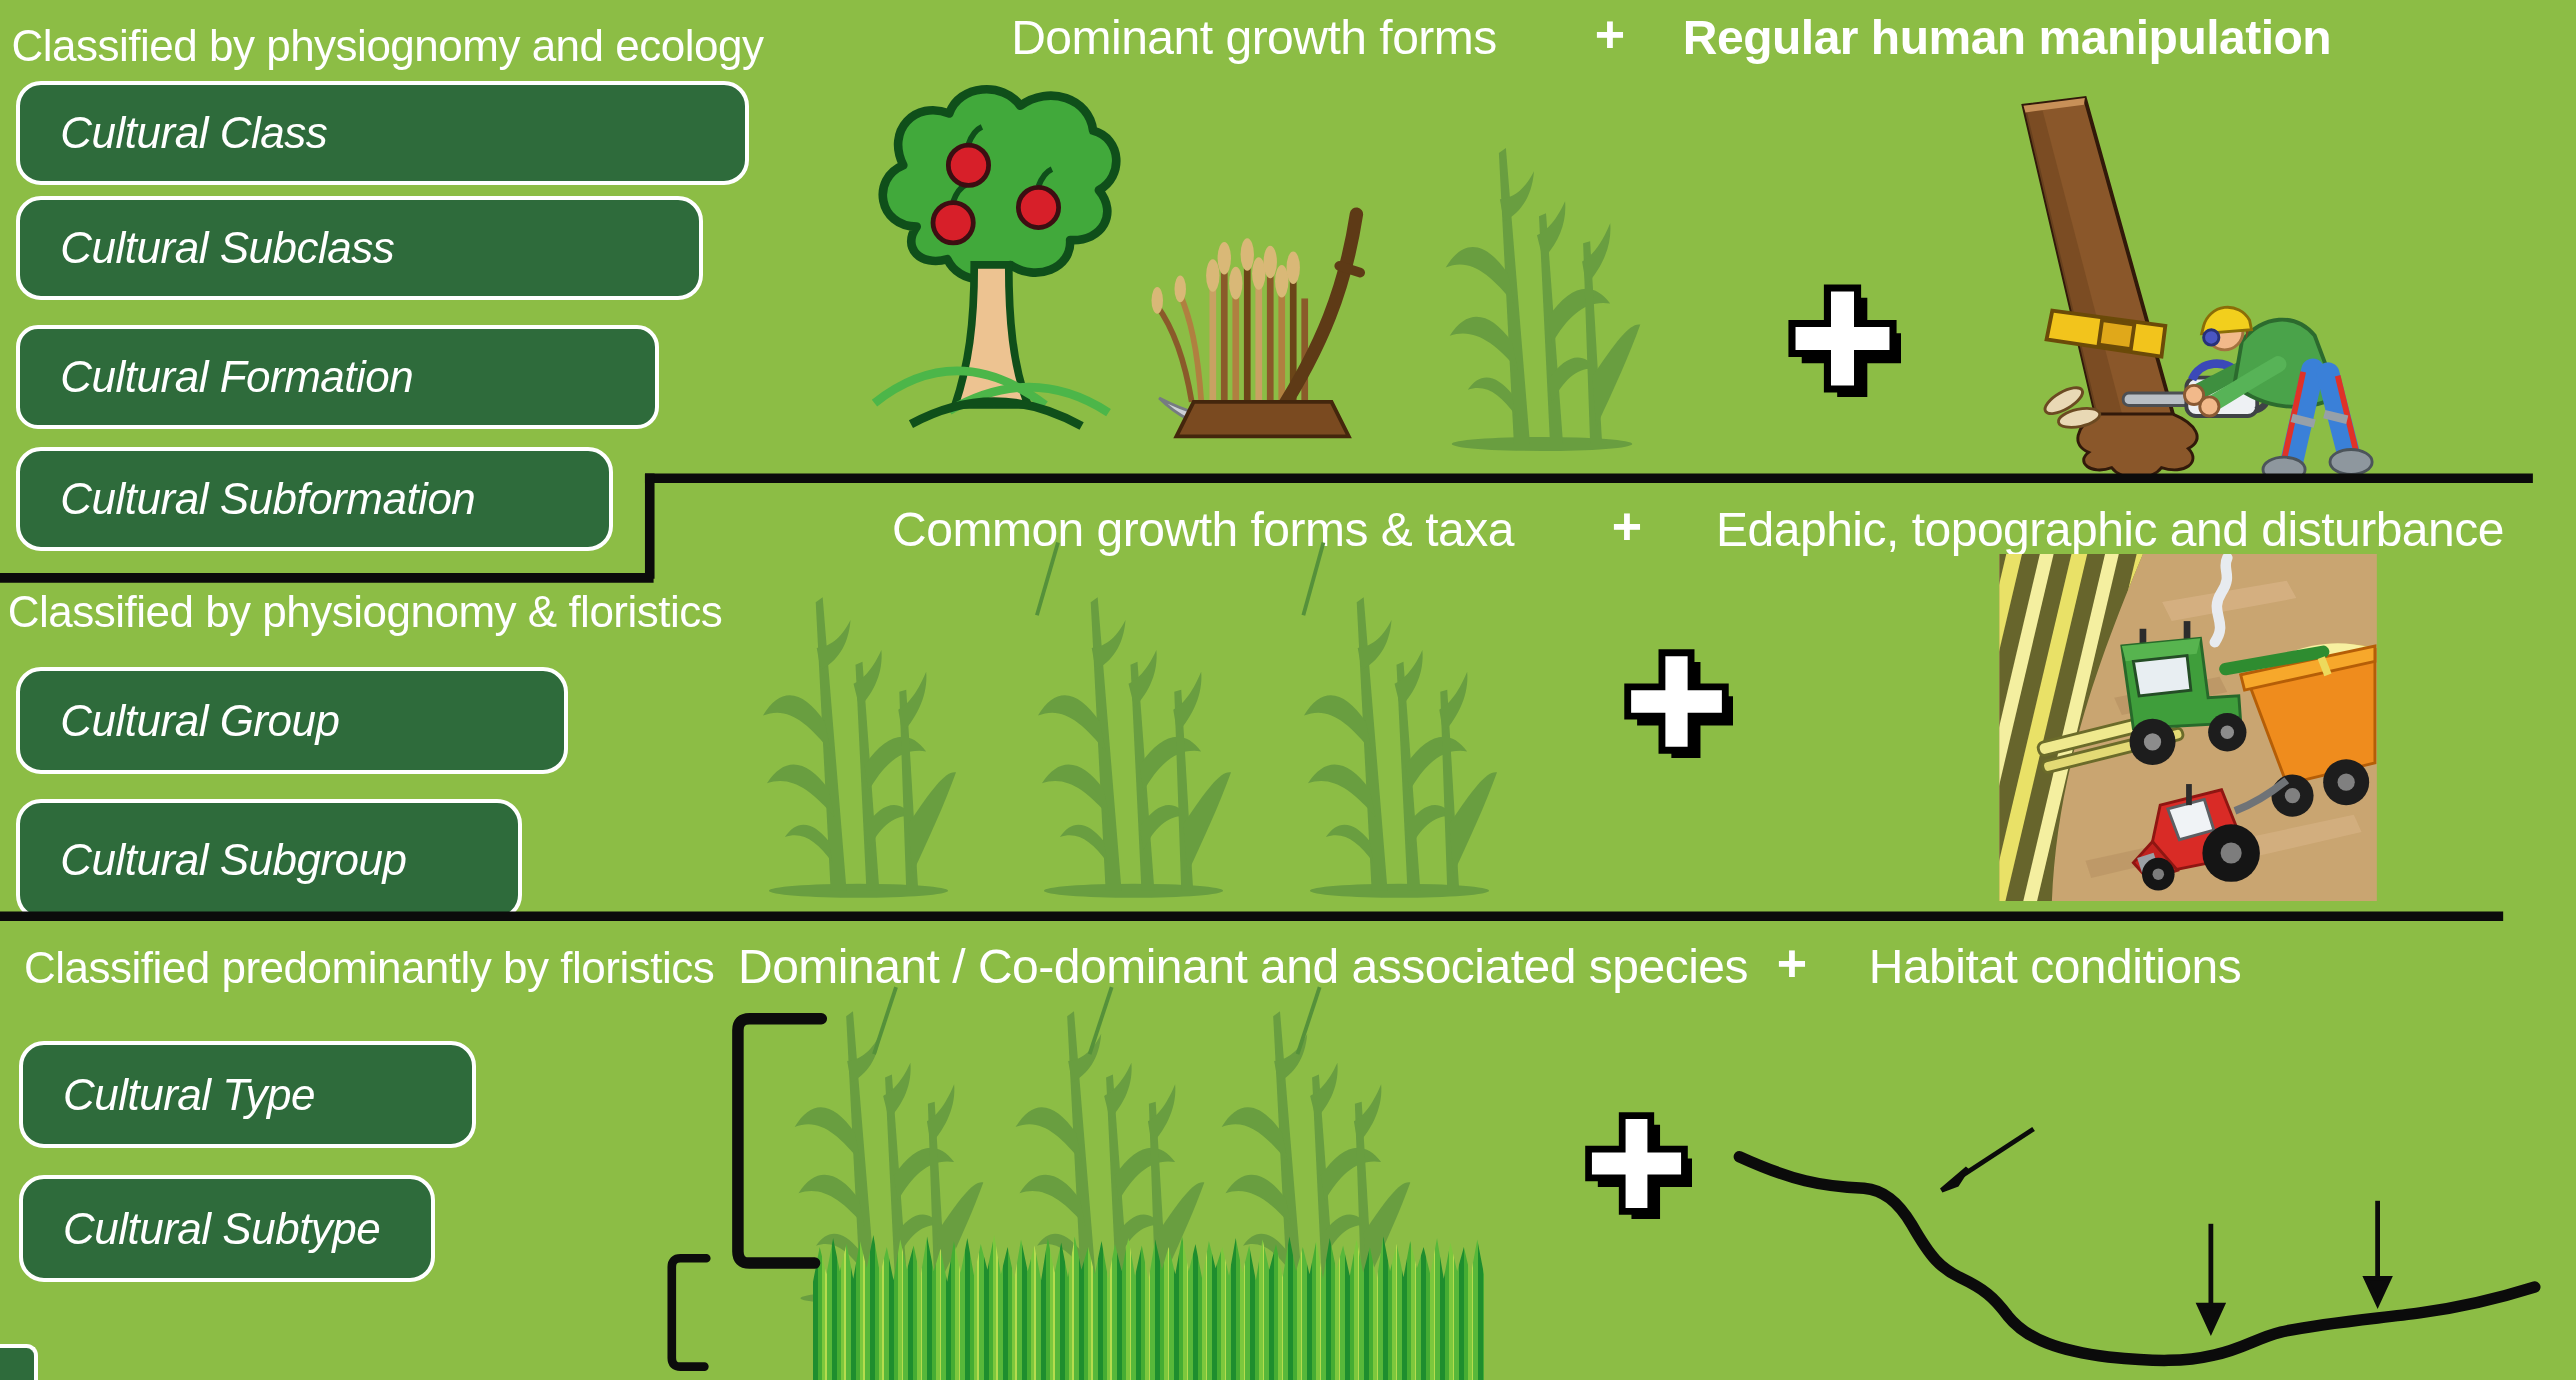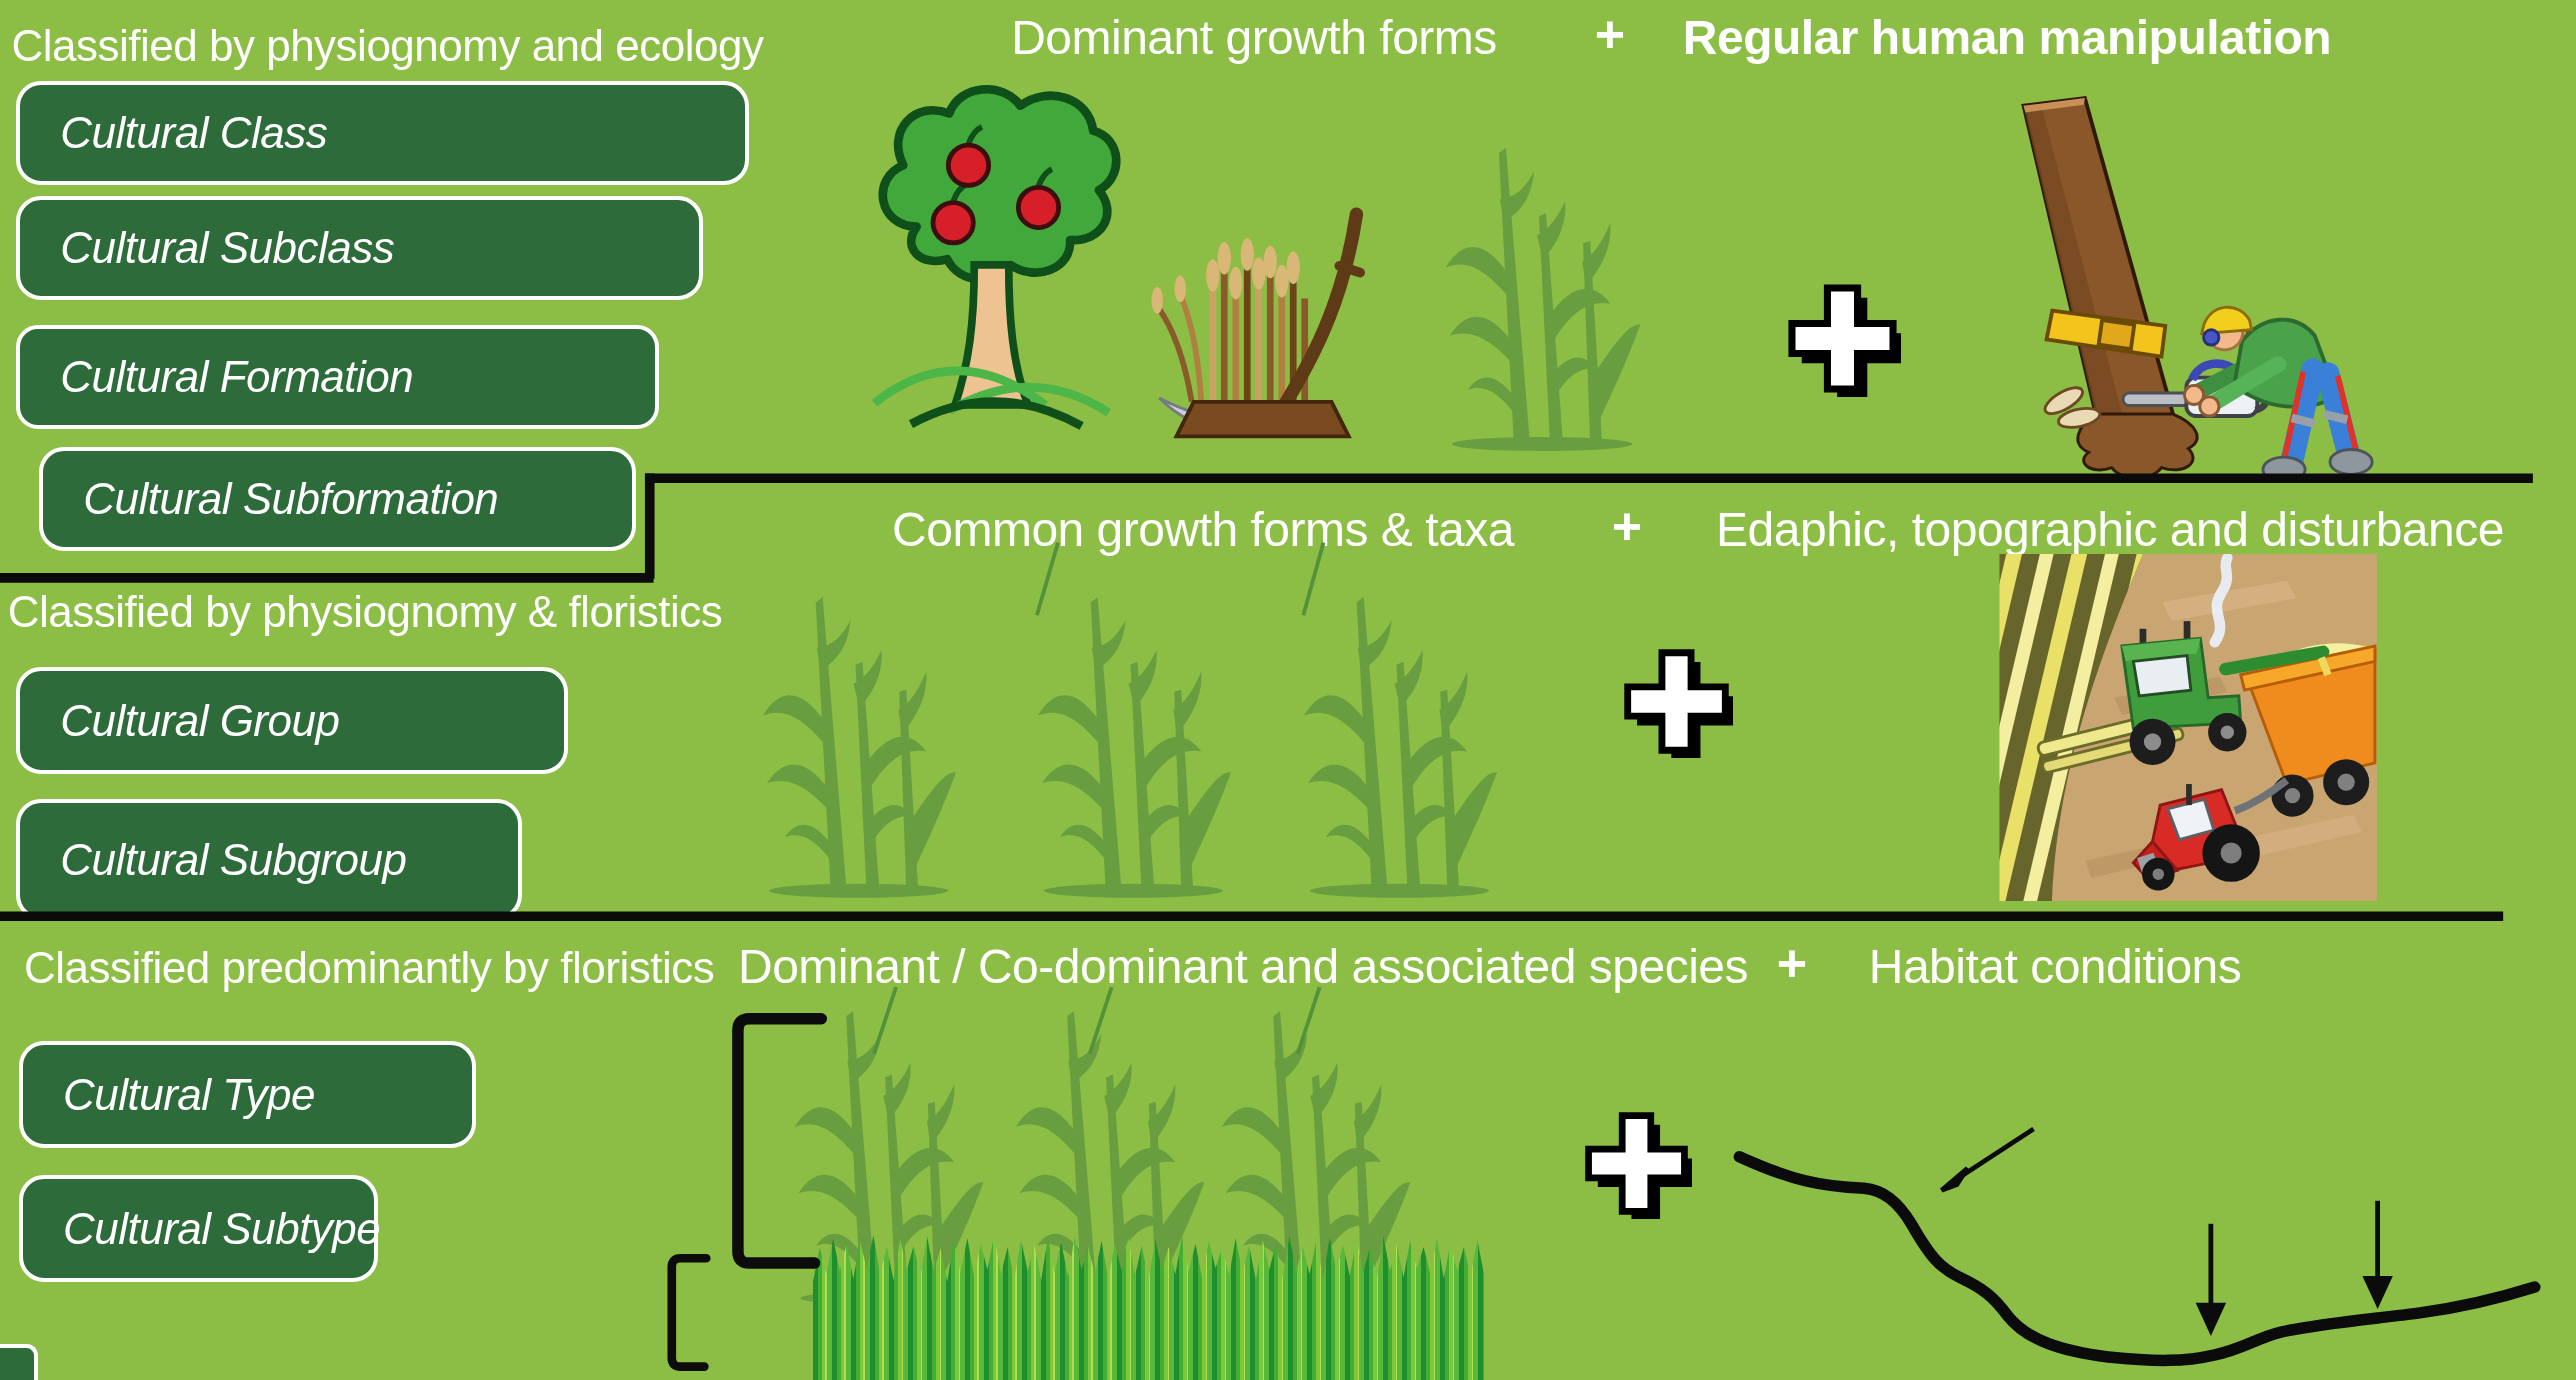--- a/index.html
+++ b/index.html
@@ -83,27 +83,27 @@
 <div class="banner-label" style="left:2110px;top:502px;">Edaphic, topographic and disturbance</div>
 
 <div class="section-label" style="left:24px;top:943px;">Classified predominantly by floristics</div>
 <div class="banner-label" style="left:1243px;top:939px;">Dominant / Co-dominant and associated species</div>
 <div class="banner-plus" style="left:1792px;top:933px;">+</div>
 <div class="banner-label" style="left:2055px;top:939px;">Habitat conditions</div>
 
 <div class="cbox" style="top:81px;width:733px;height:104px;">Cultural Class</div>
 <div class="cbox" style="top:196px;width:687px;height:104px;">Cultural Subclass</div>
 <div class="cbox" style="top:325px;width:643px;height:104px;border-radius:22px;">Cultural Formation</div>
-<div class="cbox" style="top:447px;width:597px;height:104px;margin-left:23px;">Cultural Subformation</div>
+<div class="cbox" style="top:447px;width:597px;height:104px;">Cultural Subformation</div>
 
 <div class="cbox" style="top:667px;width:552px;height:107px;">Cultural Group</div>
 <div class="cbox" style="top:799px;width:506px;height:121px;">Cultural Subgroup</div>
 
 <div class="cbox" style="top:1041px;left:19px;width:457px;height:107px;">Cultural Type</div>
-<div class="cbox" style="top:1175px;left:19px;width:359px;height:107px;">Cultural Subtype</div>
+<div class="cbox" style="top:1175px;left:19px;width:416px;height:107px;">Cultural Subtype</div>
 
 <svg class="art" style="left:861px;top:77px;" width="261" height="374" viewBox="0 0 272 390">
   <path d="M58 156 C18 156 10 106 44 92 C26 56 56 24 92 38 C102 8 148 4 166 30 C196 8 238 22 242 56 C272 64 274 104 248 118 C268 142 252 172 218 170 C220 200 182 214 156 196 C142 218 102 216 90 190 C62 198 42 178 58 156 Z" fill="#41a93b" stroke="#0f4f1a" stroke-width="9" stroke-linejoin="round"></path>
   <path d="M112 70 q5 -14 14 -18" stroke="#0f4f1a" stroke-width="6" fill="none"></path>
   <path d="M185 114 q5 -14 14 -18" stroke="#0f4f1a" stroke-width="6" fill="none"></path>
   <path d="M96 130 q5 -14 14 -18" stroke="#0f4f1a" stroke-width="6" fill="none"></path>
   <circle cx="112" cy="92" r="21" fill="#d71f29" stroke="#3c0e12" stroke-width="5"></circle>
   <circle cx="185" cy="136" r="21" fill="#d71f29" stroke="#3c0e12" stroke-width="5"></circle>
   <circle cx="96" cy="152" r="21" fill="#d71f29" stroke="#3c0e12" stroke-width="5"></circle>
   <path d="M118 196 C118 258 112 300 98 342 L174 342 C158 300 154 252 154 196 Z" fill="#edc391" stroke="#0f4f1a" stroke-width="8"></path>

